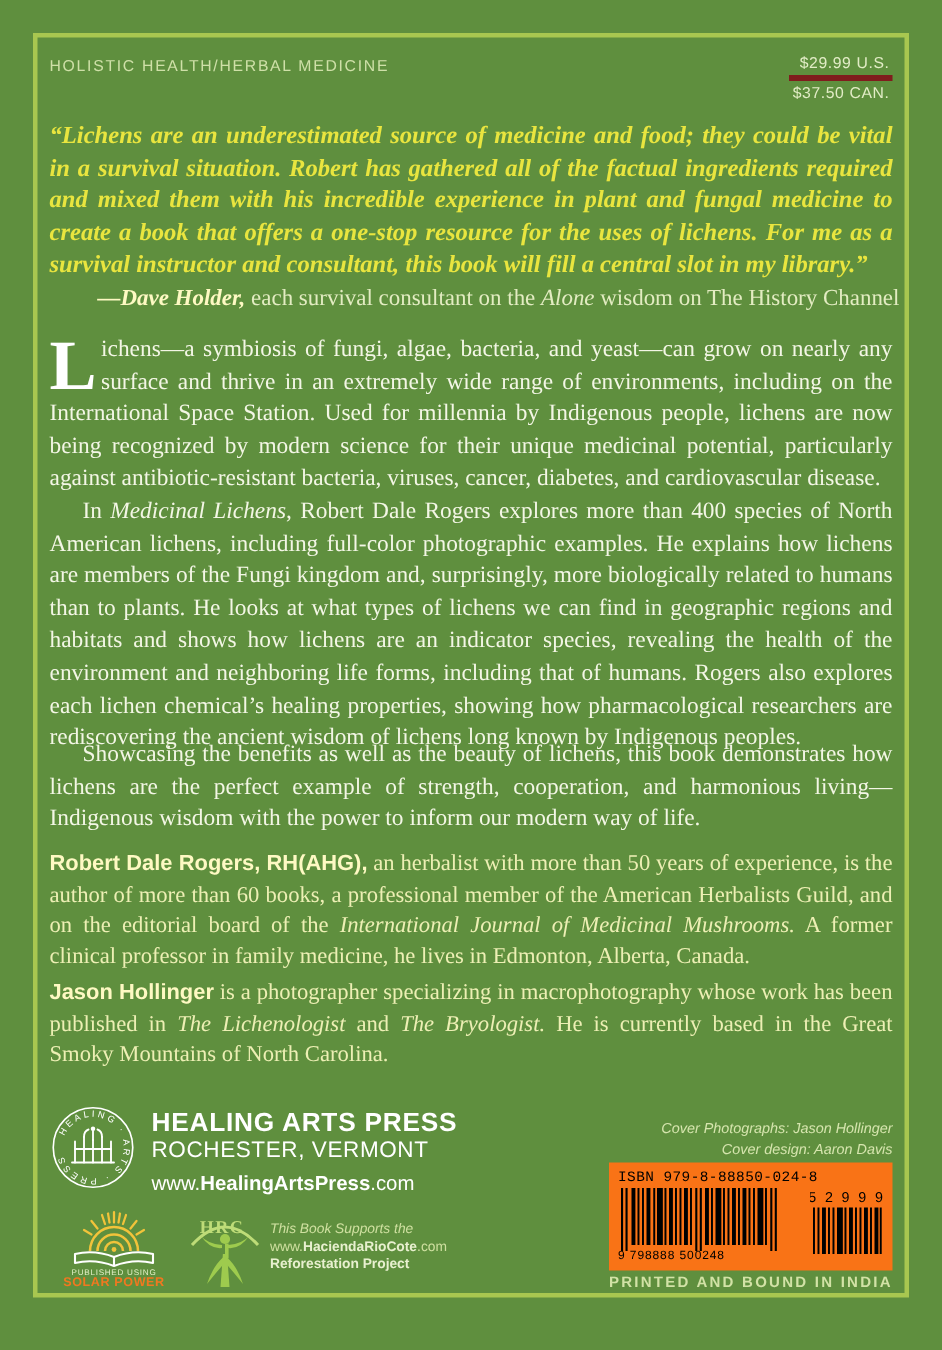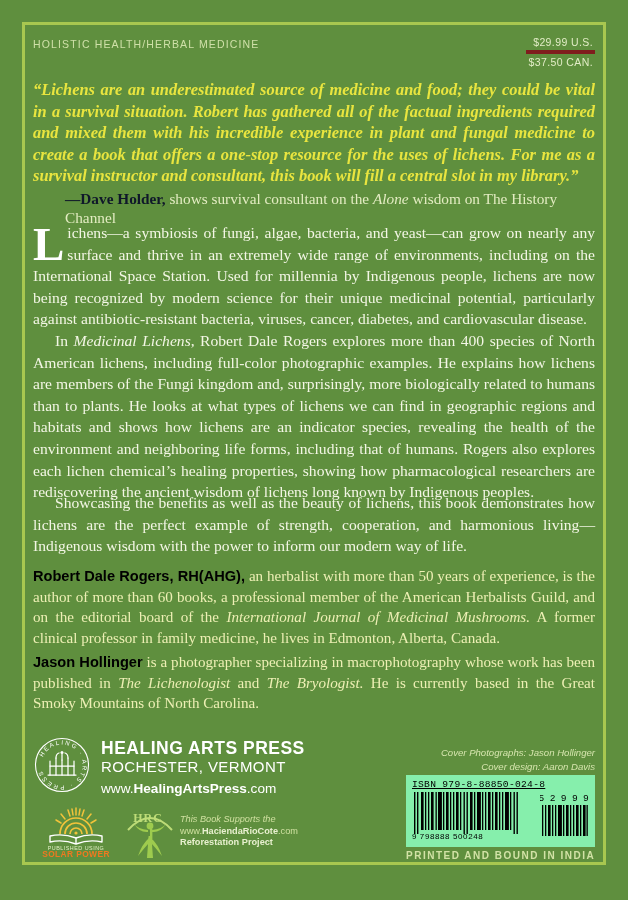--- a/index.html
+++ b/index.html
@@ -81,21 +81,22 @@
   #quote-attrib {
     position: absolute;
     left: 65px; top: 189px;
     width: 540px;
     font-size: 15.3px;
     line-height: 19px;
     color: #e3ecc2;
   }
   #quote-attrib .name {
     font-weight: bold;
-    color: #0f172a;
+    color: #fef9c3;
+    font-style: italic;
   }
   #quote-attrib .it { font-style: italic; }
 
   
   .body-p {
     position: absolute;
     left: 33px;
     width: 562px;
     font-family: "Liberation Serif", serif;
     font-size: 15.6px;
@@ -128,21 +129,21 @@
     font-size: 15.1px;
     line-height: 20.6px;
     color: #edefb4;
     text-align: justify;
     text-justify: inter-word;
   }
   .bio .who {
     font-family: "Liberation Sans", sans-serif;
     font-weight: bold;
     font-size: 14.6px;
-    color: #000000;
+    color: #fef9c3;
   }
   .bio .it { font-style: italic; }
   #bio1 { top: 566px; }
   #bio2 { top: 652px; }
 
   
   #publisher {
     position: absolute;
     left: 33px; top: 736px;
     width: 300px; height: 62px;
@@ -216,23 +217,22 @@
     font-family: "Liberation Sans", sans-serif;
     font-style: italic;
     font-size: 9.6px;
     line-height: 13.5px;
     color: #d6e5ae;
   }
   #barcode {
     position: absolute;
     left: 406px; top: 775px;
     width: 189px; height: 72px;
-    background: #86efac;
+    background: #f97316;
     padding: 4px 6px 3px 6px;
-    text-decoration: underline;
   }
   #isbn-text {
     font-family: "Liberation Mono", monospace;
     font-size: 9.6px;
     letter-spacing: 0.3px;
     color: #000000;
     margin-bottom: 2px;
     white-space: nowrap;
   }
   #bars-row {
@@ -273,21 +273,21 @@
     <div id="category">HOLISTIC HEALTH/HERBAL MEDICINE</div>
     <div id="pricebox">
       <span id="price-us">$29.99 U.S.</span>
       <span id="price-can">$37.50 CAN.</span>
     </div>
   </div>
 
   <div id="quote">“Lichens are an underestimated source of medicine and food; they could be vital in a survival situation. Robert has gathered all of the factual ingredients required and mixed them with his incredible experience in plant and fungal medicine to create a book that offers a one-stop resource for the uses of lichens. For me as a survival instructor and consultant, this book will fill a central slot in my library.”</div>
 
   <div id="quote-attrib">
-    <span class="name">—Dave Holder,</span><span> shows survival consultant on the </span><span class="it">Alone</span><span> wisdom on The History Channel</span>
+    <span class="name">—Dave Holder,</span><span> each survival consultant on the </span><span class="it">Alone</span><span> wisdom on The History Channel</span>
   </div>
 
   <div class="body-p" id="para1">
     <span class="dropcap">L</span><span>ichens—a symbiosis of fungi, algae, bacteria, and yeast—can grow on nearly any surface and thrive in an extremely wide range of environments, including on the International Space Station. Used for millennia by Indigenous people, lichens are now being recognized by modern science for their unique medicinal potential, particularly against antibiotic-resistant bacteria, viruses, cancer, diabetes, and cardiovascular disease.</span>
   </div>
 
   <div class="body-p" id="para2">
     <span>In </span><span class="it">Medicinal Lichens</span><span>, Robert Dale Rogers explores more than 400 species of North American lichens, including full-color photographic examples. He explains how lichens are members of the Fungi kingdom and, surprisingly, more biologically related to humans than to plants. He looks at what types of lichens we can find in geographic regions and habitats and shows how lichens are an indicator species, revealing the health of the environment and neighboring life forms, including that of humans. Rogers also explores each lichen chemical’s healing properties, showing how pharmacological researchers are rediscovering the ancient wisdom of lichens long known by Indigenous peoples.</span>
   </div>
 

